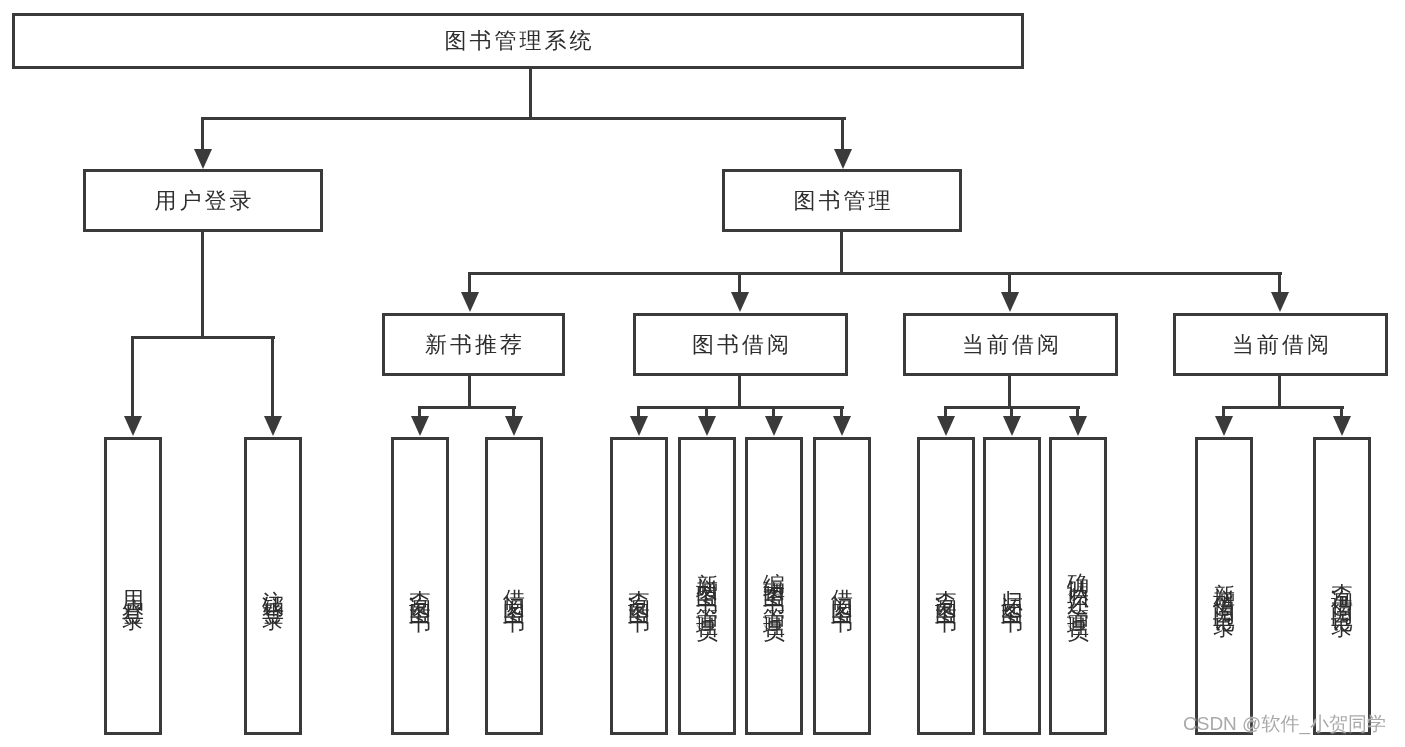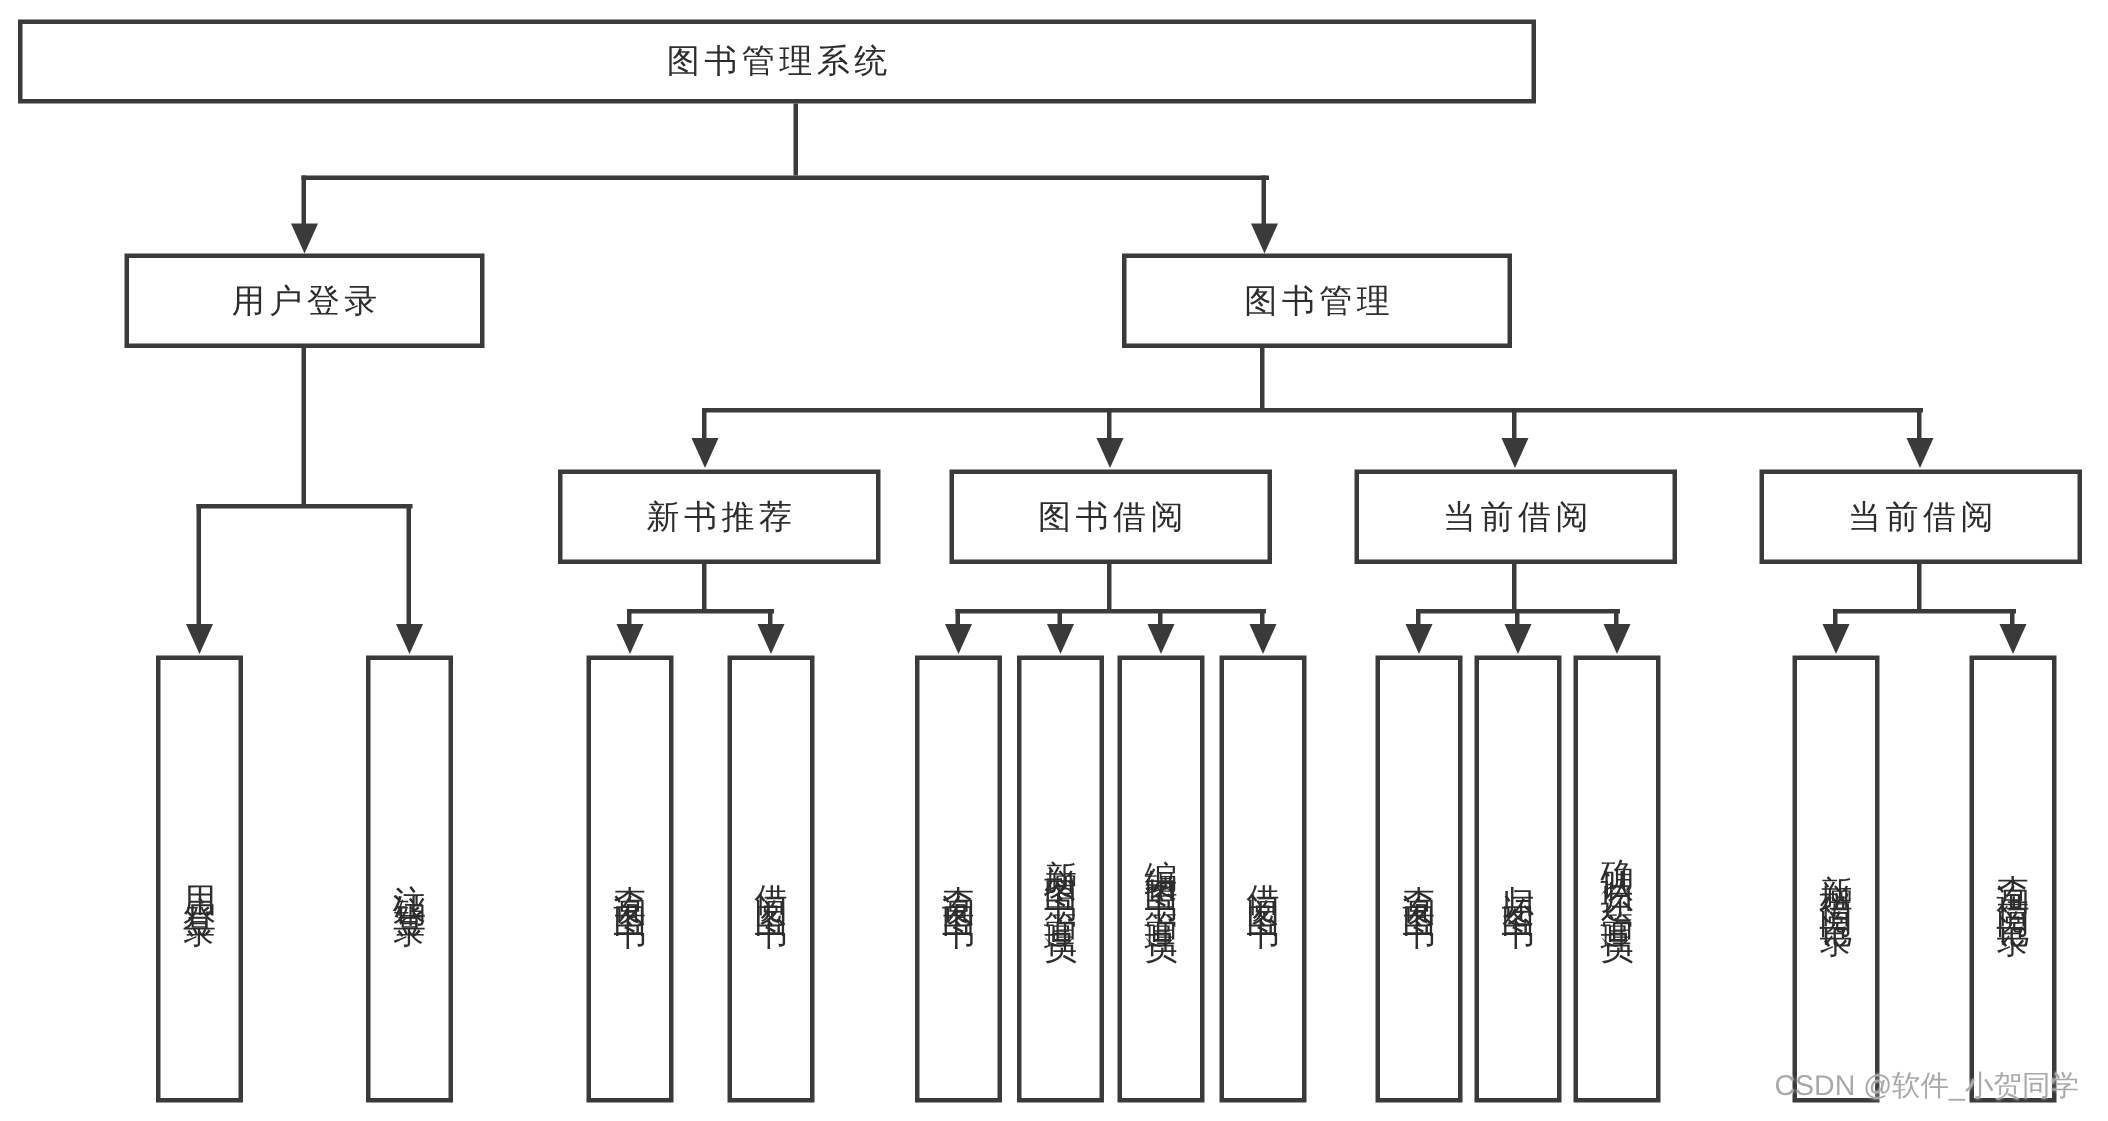--- a/index.html
+++ b/index.html
@@ -66,41 +66,41 @@
   <div class="box hbox" style="left:12px;top:13px;width:1012px;height:56px">图书管理系统</div>
 
   <div class="vline" style="left:529px;top:69px;height:48px"></div>
   <div class="hline" style="left:201px;top:117px;width:645px"></div>
   <div class="vline" style="left:201px;top:117px;height:33px"></div>
   <div class="arrow" style="left:194px;top:149px"></div>
   <div class="vline" style="left:841px;top:117px;height:33px"></div>
   <div class="arrow" style="left:834px;top:149px"></div>
 
   <div class="box hbox" style="left:83px;top:169px;width:240px;height:63px">用户登录</div>
-  <div class="box hbox" style="left:748px;top:169px;width:260px;height:63px">图书管理</div>
+  <div class="box hbox" style="left:722px;top:169px;width:240px;height:63px">图书管理</div>
 
   <div class="vline" style="left:201px;top:232px;height:104px"></div>
   <div class="hline" style="left:131px;top:336px;width:144px"></div>
   <div class="vline" style="left:131px;top:336px;height:82px"></div>
   <div class="arrow" style="left:124px;top:416px"></div>
   <div class="vline" style="left:271px;top:336px;height:82px"></div>
   <div class="arrow" style="left:264px;top:416px"></div>
 
   <div class="vline" style="left:840px;top:232px;height:40px"></div>
   <div class="hline" style="left:468px;top:272px;width:814px"></div>
   <div class="vline" style="left:468px;top:272px;height:22px"></div>
   <div class="arrow" style="left:461px;top:292px"></div>
   <div class="vline" style="left:738px;top:272px;height:22px"></div>
   <div class="arrow" style="left:731px;top:292px"></div>
   <div class="vline" style="left:1008px;top:272px;height:22px"></div>
   <div class="arrow" style="left:1001px;top:292px"></div>
   <div class="vline" style="left:1278px;top:272px;height:22px"></div>
   <div class="arrow" style="left:1271px;top:292px"></div>
 
-  <div class="box hbox" style="left:372px;top:313px;width:215px;height:63px">新书推荐</div>
+  <div class="box hbox" style="left:382px;top:313px;width:183px;height:63px">新书推荐</div>
   <div class="box hbox" style="left:903px;top:313px;width:215px;height:63px">当前借阅</div>
   <div class="box hbox" style="left:633px;top:313px;width:215px;height:63px">图书借阅</div>
   <div class="box hbox" style="left:1173px;top:313px;width:215px;height:63px">当前借阅</div>
 
   <div class="vline" style="left:468px;top:376px;height:30px"></div>
   <div class="hline" style="left:418px;top:406px;width:98px"></div>
   <div class="vline" style="left:418px;top:406px;height:12px"></div>
   <div class="arrow" style="left:411px;top:416px"></div>
   <div class="vline" style="left:512px;top:406px;height:12px"></div>
   <div class="arrow" style="left:505px;top:416px"></div>

